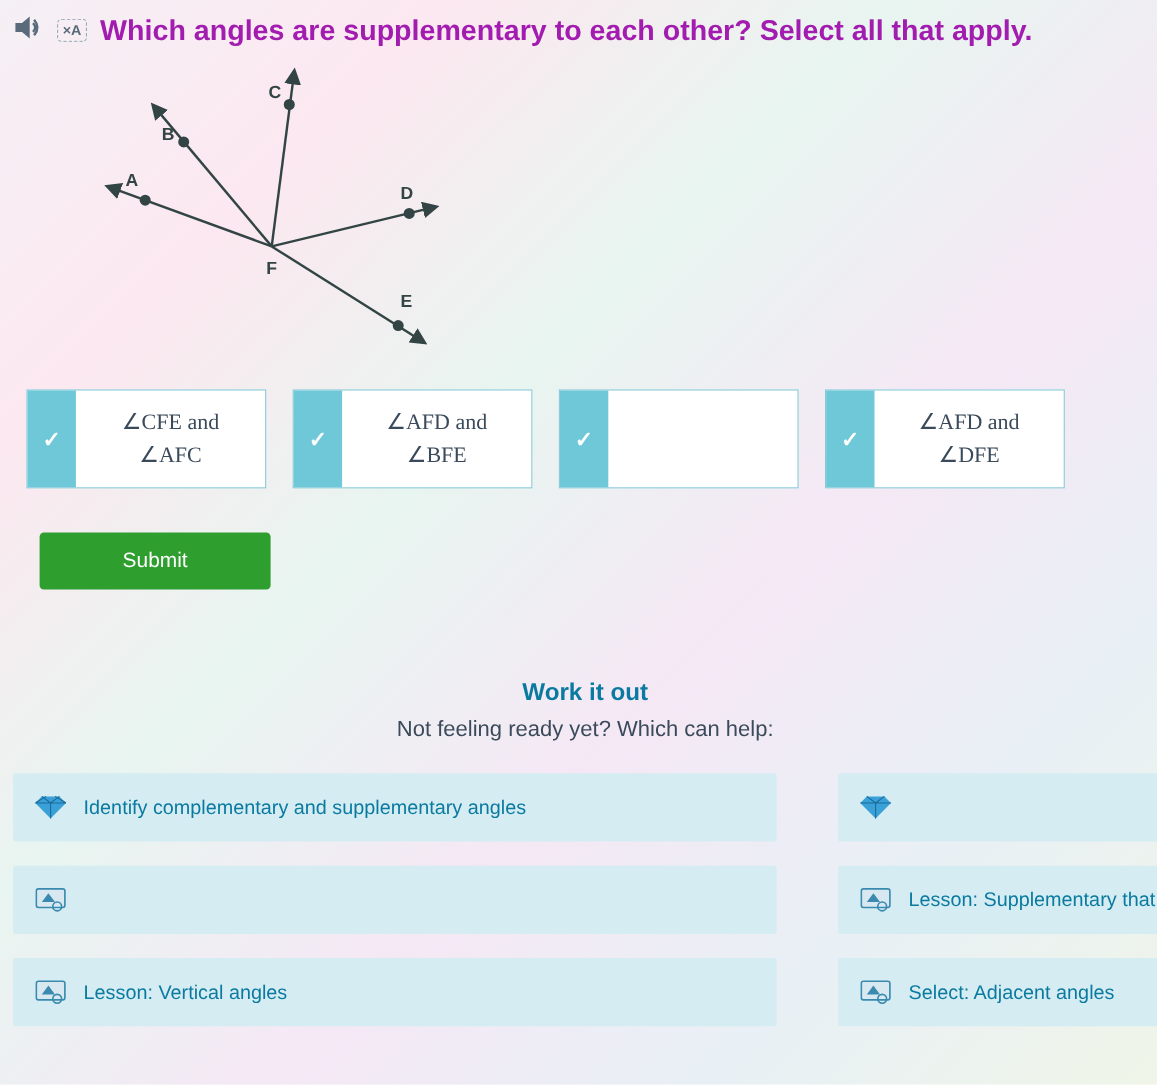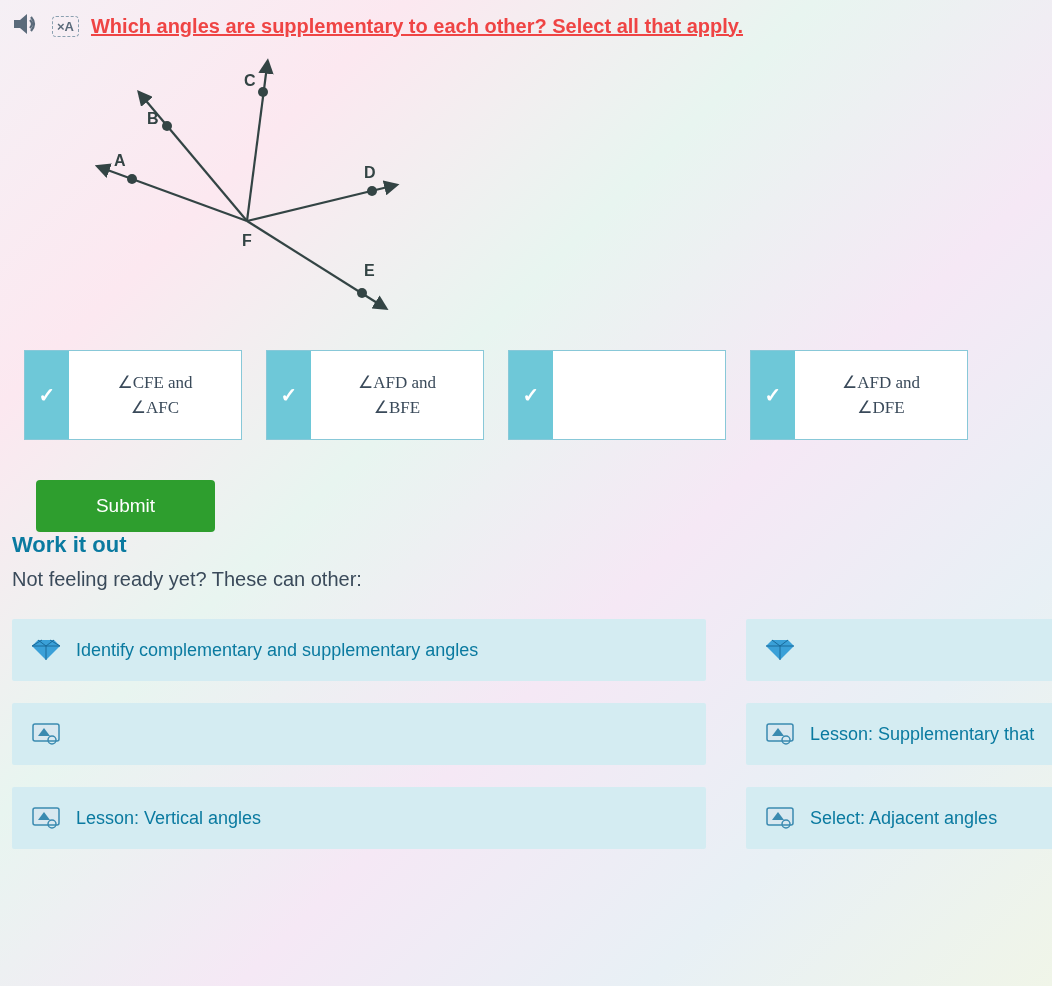--- a/index.html
+++ b/index.html
@@ -14,57 +14,57 @@
   .header-row { display: flex; align-items: center; gap: 12px; margin-bottom: 16px; }
   .icon-btn { color: #5a6a7a; cursor: pointer; }
   .translate-box {
     border: 1.5px dashed #8aa0b0;
     border-radius: 4px;
     padding: 2px 4px;
     font-size: 13px;
     font-weight: 600;
     color: #5a6a7a;
   }
-  .question-text { font-size: 20px; font-weight: 600; color: #ef4444; text-decoration: underline; }
+  .question-text { font-size: 26px; font-weight: 600; color: #a21caf; }
   .diagram { margin: 10px 0 30px 60px; }
   .options-row { display: flex; gap: 24px; margin: 20px 0 40px 12px; }
   .option {
     display: flex; align-items: stretch;
     border: 1px solid #88c8d8;
     background: #ffffff;
     width: 218px;
     height: 90px;
     cursor: pointer;
   }
   .check-col {
     width: 44px;
     background: #9dd4e0;
     display: flex; align-items: center; justify-content: center;
   }
   .check-col.selected { background: #6ec8d8; }
   .checkmark { color: #ffffff; font-size: 20px; font-weight: bold; }
   .option-text {
     flex: 1;
     display: flex; flex-direction: column; align-items: center; justify-content: center;
-    font-size: 17px; color: #3a4a5a; font-weight: 500; line-height: 1.5;
+    font-size: 20px; color: #3a4a5a; font-weight: 500; line-height: 1.5;
   }
   .submit-btn {
     background: #2e9e2e;
     color: #ffffff;
     border: none;
     border-radius: 4px;
-    width: 179px; height: 52px;
+    width: 210px; height: 52px;
     font-size: 19px;
     cursor: pointer;
     margin-left: 24px;
   }
-  .work-section { }
+  .work-section { text-align: center; margin-top: 80px; }
   .work-title { color: #0a7aa0; font-size: 22px; font-weight: 600; margin-bottom: 10px; }
   .work-sub { color: #3a4a5a; font-size: 20px; margin-bottom: 28px; }
-  .help-grid { display: flex; gap: 40px; padding: 0 0 0 0; justify-content: space-between; }
+  .help-grid { display: flex; gap: 56px; padding: 0 0 0 0; justify-content: space-between; }
   .help-col { display: flex; flex-direction: column; gap: 22px; }
   .help-col.left { flex: 0 0 694px; }
   .help-col.right { flex: 1; }
   .help-card {
     background: #d4ecf2;
     border-radius: 2px;
     padding: 16px 20px;
     display: flex; align-items: center; gap: 16px;
     color: #0a7aa0;
     font-size: 18px;
@@ -158,21 +158,21 @@
       <span class="angle-sym">∠AFD and</span>
       <span class="angle-sym">∠DFE</span>
     </div>
   </div>
 </div>
 
 <button class="submit-btn">Submit</button>
 
 <div class="work-section">
   <div class="work-title">Work it out</div>
-  <div class="work-sub">Not feeling ready yet? These can other:</div>
+  <div class="work-sub">Not feeling ready yet? Which can help:</div>
 </div>
 
 <div class="help-grid">
   <div class="help-col left">
     <div class="help-card">
       <svg class="gem-icon" viewBox="0 0 28 24">
           <path d="M6 2 L22 2 L28 8 L14 22 L0 8 Z" fill="#3aa0d8"></path>
           <path d="M6 2 L14 8 L22 2 M0 8 L28 8 M14 8 L14 22 M0 8 L10 2 M28 8 L18 2" stroke="#1a6a9a" stroke-width="1" fill="none"></path>
         </svg>
       <span>Identify complementary and supplementary angles</span>

